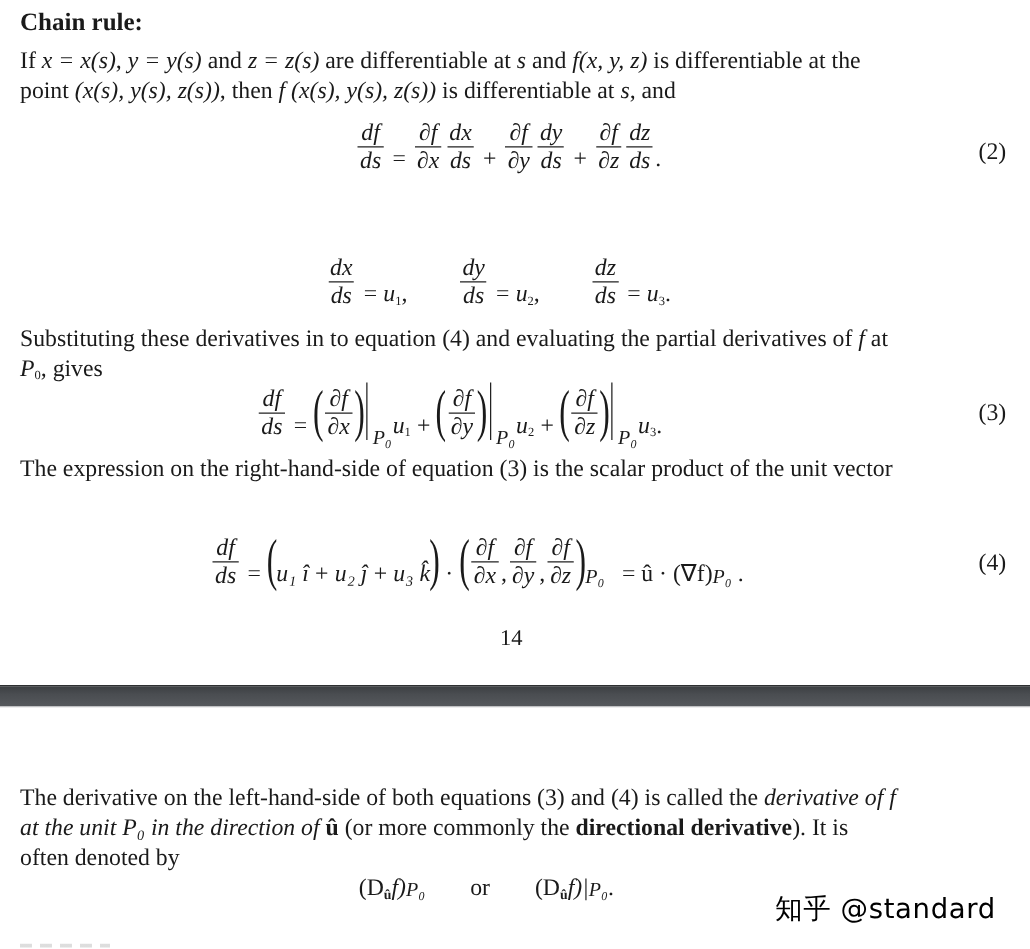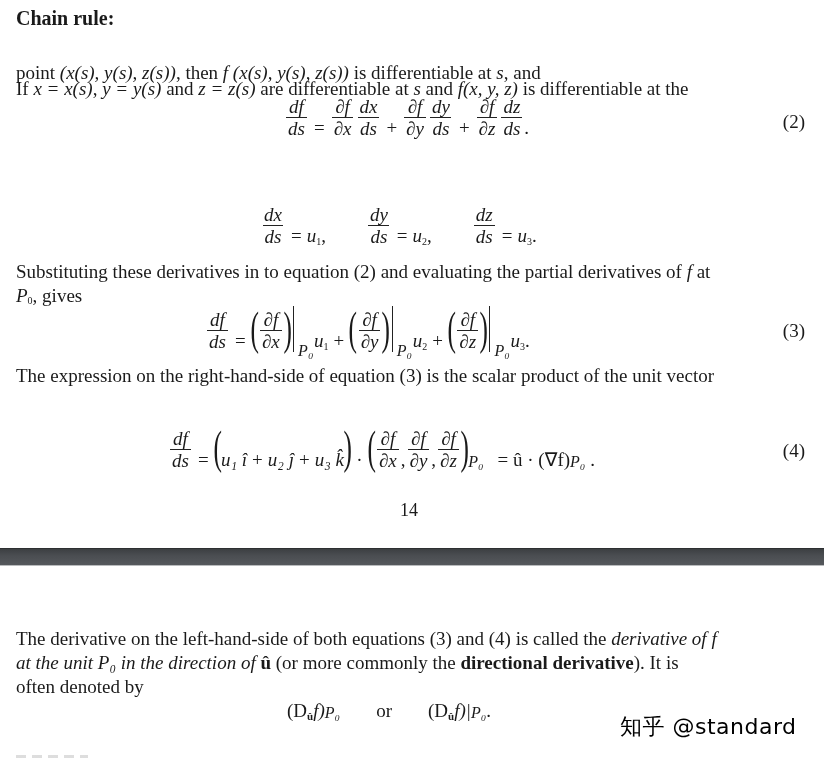--- a/index.html
+++ b/index.html
@@ -45,21 +45,21 @@
     font-size:22px; color:#000000; letter-spacing:0.5px;
   }
   .cut { position:absolute; left:16px; top:755px; width:72px; height:3px; background:repeating-linear-gradient(90deg,#cfcfcf 0 10px,#fff 10px 16px); opacity:.7; }
 </style>
 </head>
 <body>
 
 <div class="page page-top">
   <div class="heading">Chain rule:</div>
 
-  <div class="txt" style="top:37px;margin-top:40px;">
+  <div class="txt" style="top:37px;">
     <span>If </span><i>x = x(s)</i><span>, </span><i>y = y(s)</i><span> and </span><i>z = z(s)</i><span> are differentiable at </span><i>s</i><span> and </span><i>f(x, y, z)</i><span> is differentiable at the</span>
   </div>
   <div class="txt" style="top:61px;">
     <span>point </span><i>(x(s), y(s), z(s))</i><span>, then </span><i>f (x(s), y(s), z(s))</i><span> is differentiable at </span><i>s</i><span>, and</span>
   </div>
 
   <div class="eq" style="left:284px; top:96px;">
     <span class="frac">
         <span class="num">df</span>
         <span class="den">ds</span>
@@ -119,21 +119,21 @@
         <span class="num">dz</span>
         <span class="den">ds</span>
       </span>
     <span class="op">=</span>
       <i>u</i>
       <span class="sub2">3</span>
       <span>.</span>
   </div>
 
   <div class="txt" style="top:260px;">
-    <span>Substituting these derivatives in to equation (2) and evaluating the partial derivatives of </span><i>f</i><span> at</span>
+    <span>Substituting these derivatives in to equation (4) and evaluating the partial derivatives of </span><i>f</i><span> at</span>
   </div>
   <div class="txt" style="top:284px;">
     <i>P</i><span class="sub2">0</span><span>, gives</span>
   </div>
 
   <div class="eq" style="left:205px; top:306px;">
     <span class="frac">
         <span class="num">df</span>
         <span class="den">ds</span>
       </span>

